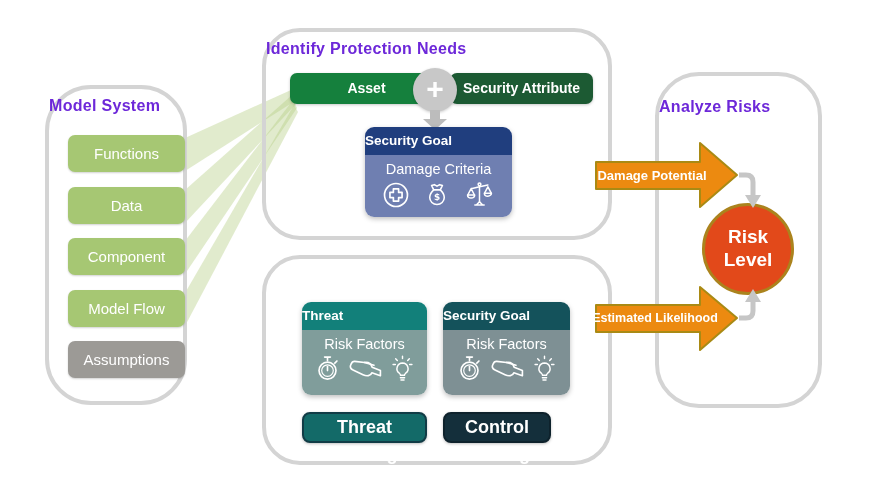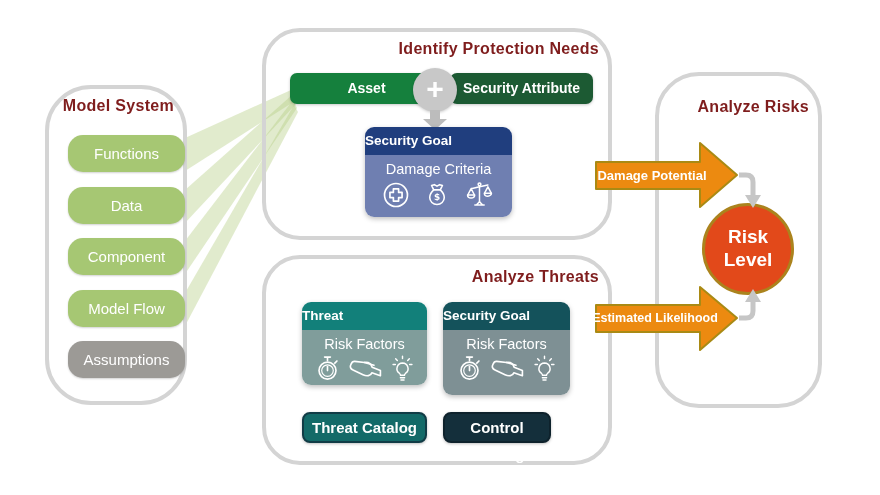--- a/index.html
+++ b/index.html
@@ -21,38 +21,38 @@
 
   
   .panel {
     position: absolute;
     border: 4px solid #d4d4d4;
     background: transparent;
   }
   .panel-title {
     position: absolute;
     left: 0; right: 9px;
-    text-align: right;
-    color: #7f1d1d;
+    text-align: left;
+    color: #6d28d9;
     font-weight: 700;
     font-size: 16px;
     letter-spacing: .3px;
   }
 
   #panel-model  { left: 45px;  top: 85px;  width: 142px; height: 320px; border-radius: 46px; }
   #panel-ipn    { left: 262px; top: 28px;  width: 350px; height: 212px; border-radius: 38px; }
   #panel-threat { left: 262px; top: 255px; width: 350px; height: 210px; border-radius: 38px; }
   #panel-risks  { left: 655px; top: 72px;  width: 167px; height: 336px; border-radius: 44px; }
 
   
   .model-btn {
     position: absolute;
     left: 19px;
     width: 117px; height: 37px;
-    border-radius: 15px;
+    border-radius: 7px;
     color: #ffffff;
     font-size: 15px;
     font-weight: 400;
     text-align: center;
     line-height: 37px;
     background: #a6c773;
     box-shadow: 0 1px 2px rgba(0,0,0,.18);
   }
   .model-btn.gray { background: #9c9a96; }
 
@@ -126,36 +126,36 @@
     justify-content: center;
     align-items: center;
     gap: 13px;
     margin-top: 4px;
   }
   #sg-box { left: 99px; top: 95px; width: 147px; height: 90px; }
   #sg-box .box-header { background: #203e7e; }
   #sg-box .box-body   { background: #6f7fb1; height: 62px; }
 
   
-  #threat-card { left: 36px;  top: 43px; width: 125px; height: 83px; }
+  #threat-card { left: 36px;  top: 43px; width: 125px; height: 93px; }
   #goal-card   { left: 177px; top: 43px; width: 127px; height: 93px; }
   #threat-card .box-header { background: #12807a; }
   #threat-card .box-body   { background: #809d9b; height: 65px; }
   #goal-card .box-header   { background: #14525b; }
   #goal-card .box-body     { background: #7e9094; height: 65px; }
   #threat-card .icon-row, #goal-card .icon-row { gap: 7px; margin-top: 2px; }
 
   .catalog-btn {
     position: absolute;
     height: 31px;
     border-radius: 8px;
     border: 2px solid #113c46;
     color: #fff;
     font-weight: 700;
-    font-size: 15px;
+    font-size: 18px;
     text-align: center;
     line-height: 27px;
     box-shadow: 0 1px 3px rgba(0,0,0,.25);
   }
   #threat-catalog  { left: 36px;  top: 153px; width: 125px; background: #136a68; }
   #control-catalog { left: 177px; top: 153px; width: 108px; background: #142f3b; border-color: #0e222c; }
 
   
   #risk-circle {
     position: absolute;
@@ -234,21 +234,20 @@
             <path d="M25 6.2l-3.6 6.8M25 6.2l3.6 6.8"></path>
             <path d="M21.2 13h7.6a3.8 3.3 0 0 1-7.6 0z"></path>
             <path d="M16 22.2l-3.4 3.6h6.8zM11 25.8h10"></path>
           </svg>
         </div>
       </div>
     </div>
   </section>
 
   <section class="panel" id="panel-threat">
-    <h2 class="panel-title" style="top:9px;">Analyze Threats</h2>
 
     <div class="goal-box" id="threat-card">
       <div class="box-header">Threat</div>
       <div class="box-body">
         <div class="box-label">Risk Factors</div>
         <div class="icon-row">
           <svg width="27" height="29" viewBox="0 0 28 30" fill="none" stroke="#fff" stroke-width="1.7" stroke-linecap="round">
             <path d="M11 3.2h6M14 3.2v3.6M21.6 9.4l2.2-2.2"></path>
             <circle cx="14" cy="17.2" r="8.8"></circle>
             <circle cx="14" cy="17.2" r="6" stroke-width="1.2"></circle>

